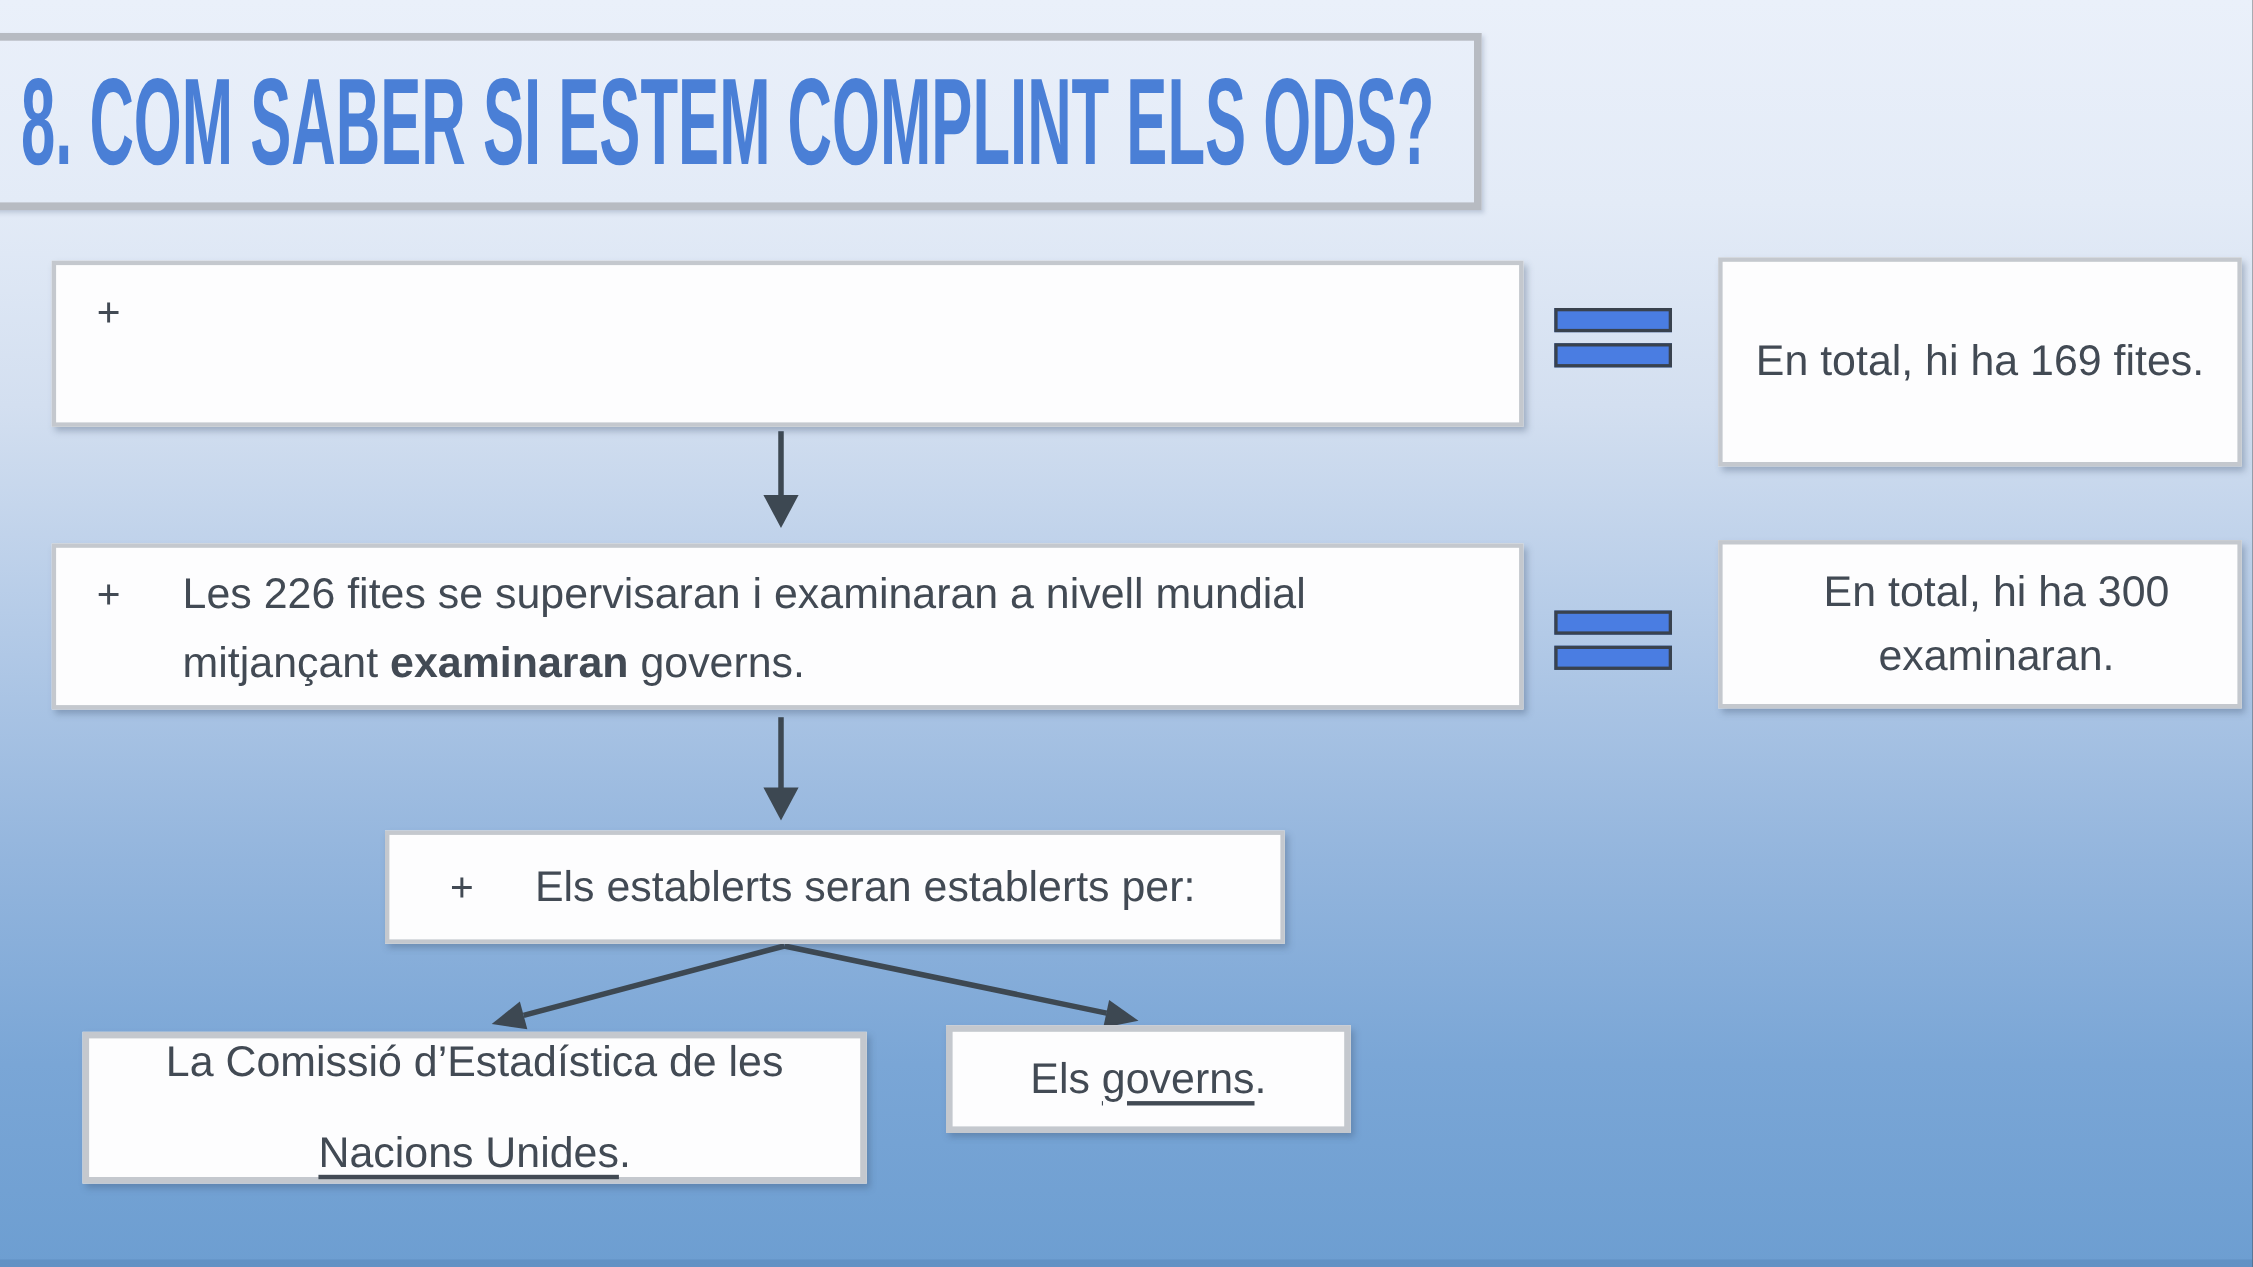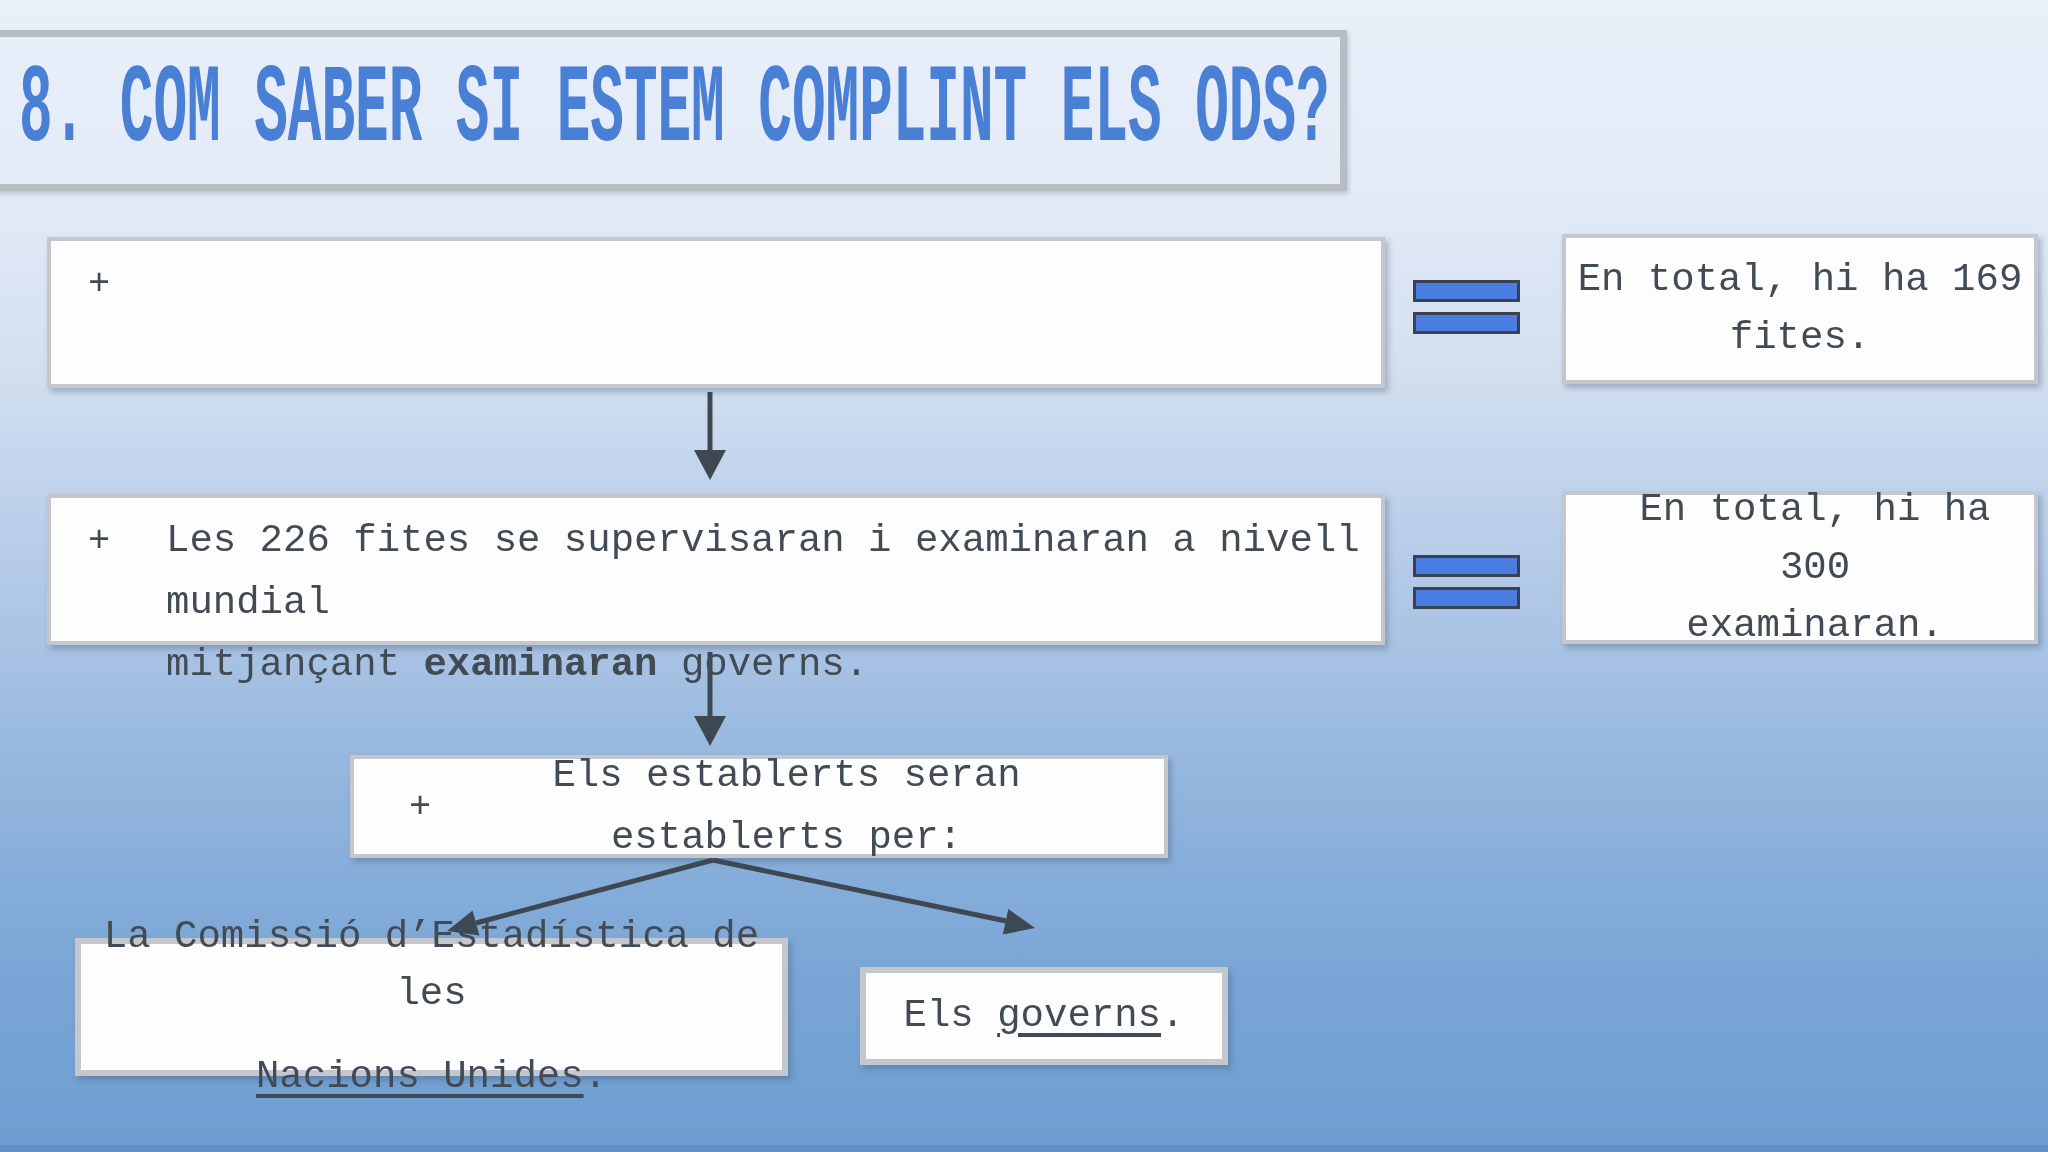--- a/index.html
+++ b/index.html
@@ -1,20 +1,20 @@
 <!DOCTYPE html>
 <html style="--title-blue: #4a7fd6; --equals-blue: #4a7de2; --text-dark: #424a54; --arrow: #3d4852; --bg-top: #eaf0fa; --bg-bottom: #6d9ed1; --box-border: #c4c8ce;"><head>
 <meta charset="utf-8">
 <style>
   html,body{margin:0;padding:0;background:#333;}
   .stage{
     position:relative;
     width:2048px;height:1152px;
     overflow:hidden;
-    font-family:Liberation Mono, monospace;
+    font-family:Liberation Sans, sans-serif;
     color:var(--text-dark,#424a54);
     background:linear-gradient(180deg,
       var(--bg-top,#eaf0fa) 0%,
       #e3ebf7 16%,
       #d3dff0 32%,
       #b3cae7 50%,
       #93b5dd 68%,
       #7aa6d6 84%,
       var(--bg-bottom,#6d9ed1) 100%);
   }
@@ -119,21 +119,21 @@
 
   <div class="wbox row-box" style="left:47px;top:237px;width:1338px;height:151px;">
     <span class="bullet">+</span>
   </div>
 
   <div class="equals" style="left:1413px;top:280px;">
     <div class="bar b1"></div>
     <div class="bar b2"></div>
   </div>
 
-  <div class="wbox result-box" style="left:1562px;top:234px;width:476px;height:150px;">
+  <div class="wbox result-box" style="left:1562px;top:234px;width:476px;height:190px;">
     <div>En total, hi ha 169 fites.</div>
   </div>
 
   <div class="wbox row-box" style="left:47px;top:494px;width:1338px;height:151px;">
     <span class="bullet">+</span>
     <div class="boxtext">
       <div><span>Les 226 fites se supervisaran i examinaran a nivell mundial</span></div>
       <div><span>mitjançant </span><span class="b">examinaran</span><span> governs.</span></div>
     </div>
   </div>
@@ -151,18 +151,18 @@
   <div class="wbox mid-box" style="left:350px;top:755px;width:818px;height:103px;">
     <span class="bullet">+</span>
     <div class="center-text">Els establerts seran establerts per:</div>
   </div>
 
   <div class="wbox leaf-box" style="left:75px;top:938px;width:713px;height:138px;">
     <div>La Comissió d’Estadística de les</div>
     <div><span class="u">Nacions Unides</span><span>.</span></div>
   </div>
 
-  <div class="wbox leaf-box" style="left:860px;top:932px;width:368px;height:98px;margin-top:35px;">
+  <div class="wbox leaf-box" style="left:860px;top:932px;width:368px;height:98px;">
     <div><span>Els </span><span class="u">governs</span><span>.</span></div>
   </div>
 
   <div class="bottom-strip"></div>
 </div>
 
 </body></html>

